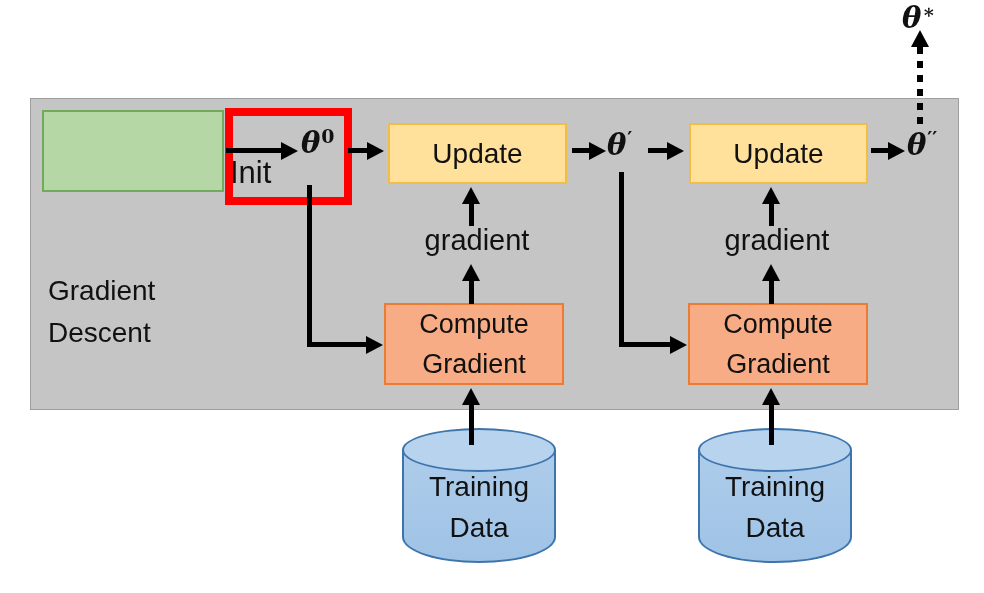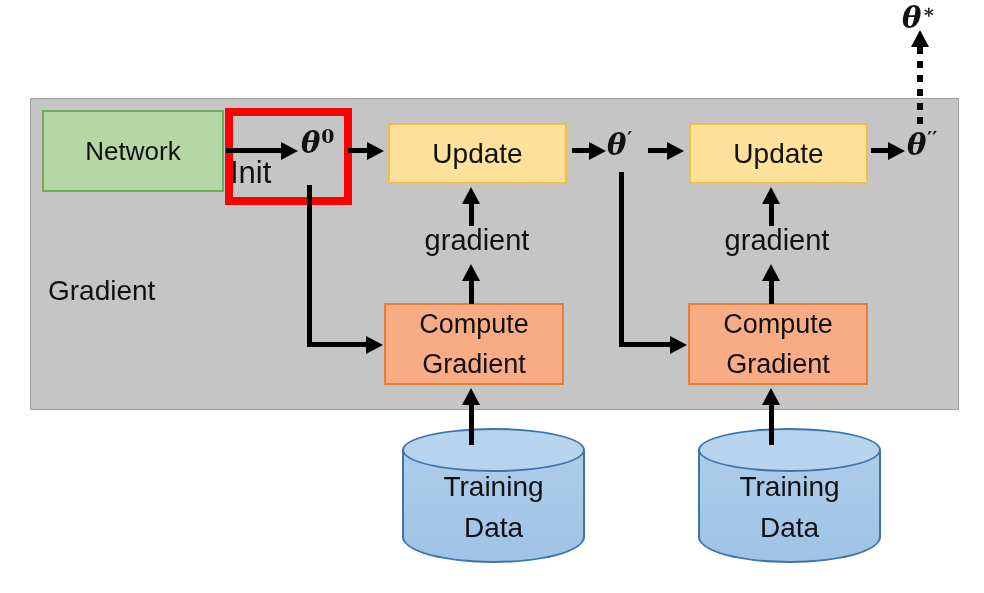--- a/index.html
+++ b/index.html
@@ -49,21 +49,21 @@
   .shaft-v{position:absolute;width:5px;background:#000;z-index:6;}
   .head-right{position:absolute;width:0;height:0;z-index:6;
     border-top:9px solid transparent;border-bottom:9px solid transparent;border-left:17px solid #000;}
   .head-up{position:absolute;width:0;height:0;z-index:6;
     border-left:9px solid transparent;border-right:9px solid transparent;border-bottom:17px solid #000;}
   .dotted-v{
     position:absolute;width:6px;z-index:6;
     background:repeating-linear-gradient(to bottom,#000 0 7px,transparent 7px 14px);
   }
   
-  .cyl{position:absolute;width:154px;height:137px;z-index:3;padding-left:29px;}
+  .cyl{position:absolute;width:154px;height:137px;z-index:3;}
   .cyl .cyl-body{
     position:absolute;left:0;top:22px;width:100%;height:113px;box-sizing:border-box;
     background:linear-gradient(#AECCEA,#9FC3E6);
     border:2px solid #3E74AC;border-top:none;
     border-radius:0 0 50% 50% / 0 0 26px 26px;
   }
   .cyl .cyl-top{
     position:absolute;left:0;top:0;width:100%;height:44px;box-sizing:border-box;
     background:#B7D3EE;border:2px solid #3E74AC;border-radius:50%;
   }
@@ -79,24 +79,24 @@
 
   <div class="sym sym-thetastar"><span>θ</span><span class="sup">∗</span></div>
 
   <div class="head-up" style="left:911px;top:30px;"></div>
   <div class="dotted-v" style="left:917px;top:47px;height:82px;"></div>
 
   <div class="panel"></div>
 
   <div class="panel-label">
     <div>Gradient</div>
+    <div>Descent</div>
   </div>
 
   <div class="box box-green net-text" style="left:42px;top:110px;width:182px;height:82px;">
-    <div>Network</div>
   </div>
 
   <div class="red-frame"></div>
 
   <div class="shaft-h" style="left:226px;top:148px;width:56px;"></div>
   <div class="head-right" style="left:281px;top:142px;"></div>
   <div class="edge-label lbl-init">Init</div>
 
   <div class="sym sym-theta0"><span>θ</span><span class="sup">0</span></div>
 

